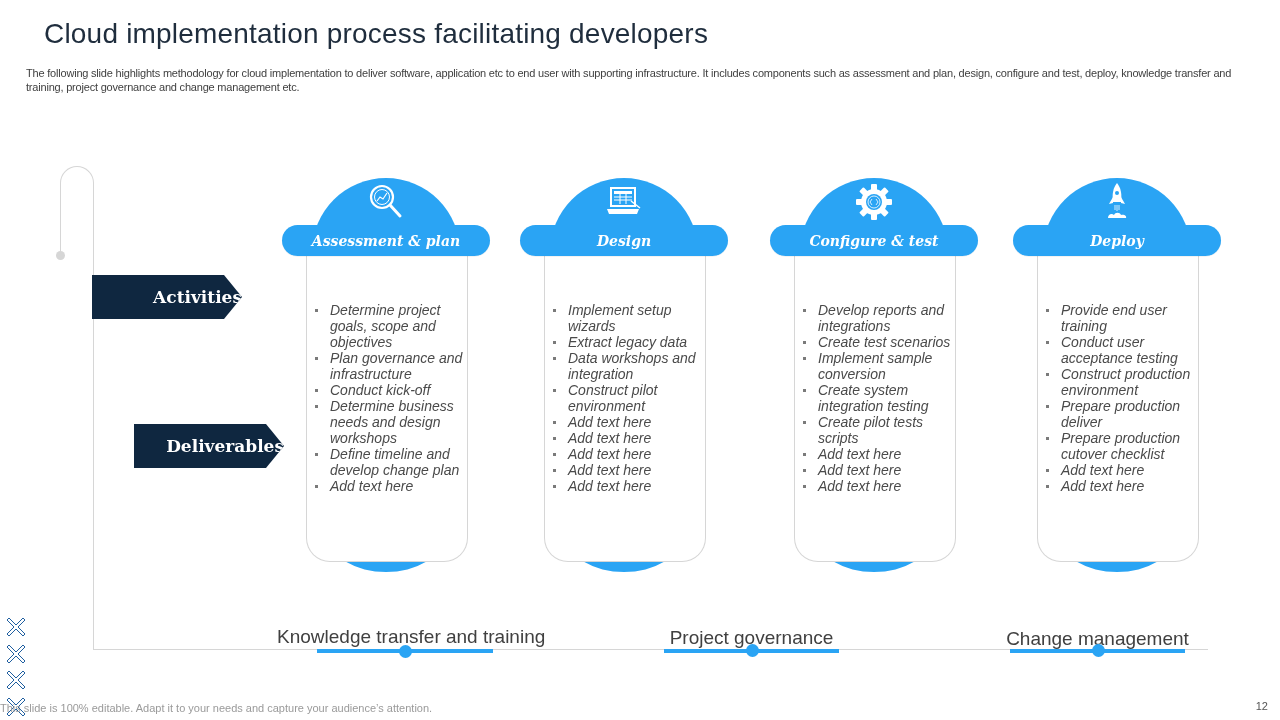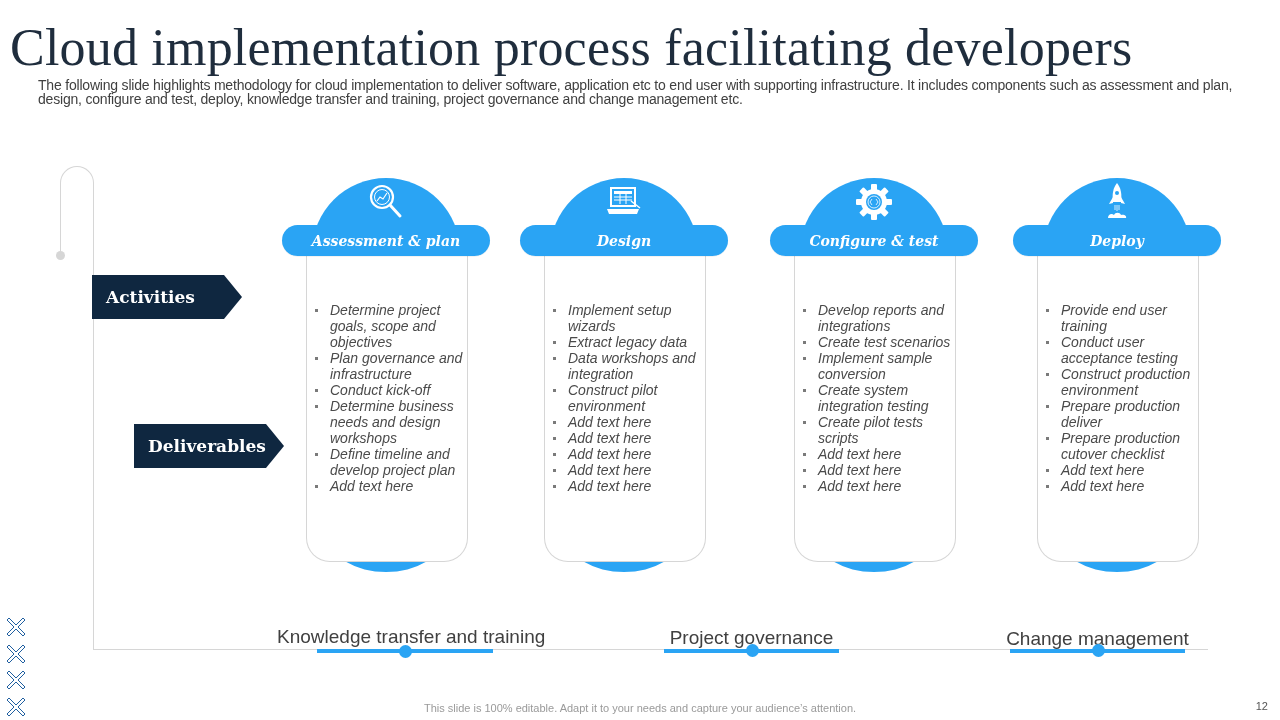--- a/index.html
+++ b/index.html
@@ -1,26 +1,26 @@
 <!DOCTYPE html>
 <html><head>
 <meta charset="utf-8">
 <style>
   * { box-sizing: border-box; margin: 0; padding: 0; }
   html, body { width: 1280px; height: 720px; background: #ffffff; overflow: hidden; }
   body { position: relative; font-family: "Liberation Sans", sans-serif; color: #404040; }
 
   .title {
-    position: absolute; left: 10px; top: 18px;
-    font-family: Liberation Serif, serif;
-    font-size: 52px; color: #1f2d3d; letter-spacing: 0.2px; white-space: nowrap;
+    position: absolute; left: 44px; top: 18px;
+    font-family: Liberation Sans, sans-serif;
+    font-size: 28px; color: #1f2d3d; letter-spacing: 0.2px; white-space: nowrap;
   }
   .subtitle {
-    position: absolute; left: 26px; top: 78px; width: 1230px;
-    font-size: 14px; line-height: 14px; color: #404040; letter-spacing: -0.2px; margin-left: 12px;
+    position: absolute; left: 26px; top: 66px; width: 1230px;
+    font-size: 11px; line-height: 14px; color: #404040; letter-spacing: -0.2px;
   }
 
   
   .vline-top {
     position: absolute; left: 60px; top: 166px; width: 34px; height: 90px;
     border: 1px solid #d6d6d6; border-bottom: none; border-radius: 17px 17px 0 0;
   }
   .vline-main {
     position: absolute; left: 93px; top: 250px; width: 1px; height: 400px; background: #d6d6d6;
   }
@@ -32,20 +32,21 @@
     position: absolute; left: 93px; top: 649px; width: 1115px; height: 1px; background: #d6d6d6;
   }
 
   
   .row-label {
     position: absolute; left: 92px; height: 44px; width: 150px;
     background: #0f2740; color: #ffffff;
     font-family: "DejaVu Serif", "Liberation Serif", serif; font-weight: bold; font-size: 17px;
     display: flex; align-items: center; padding-left: 14px;
     clip-path: polygon(0 0, 88% 0, 100% 50%, 88% 100%, 0 100%);
+    justify-content: flex-end;
   }
   .row-label.activities { top: 275px; }
   .row-label.deliverables { top: 424px; margin-left: 42px; }
 
   
   .col { position: absolute; top: 178px; width: 208px; height: 400px; font-style: italic; }
   .col .dome {
     position: absolute; left: 30px; top: 0; width: 148px; height: 80px;
     background: #2aa4f4; border-radius: 74px 74px 0 0;
   }
@@ -89,21 +90,21 @@
   }
   .track .dot {
     position: absolute; left: 50%; top: 19px; width: 13px; height: 13px; margin-left: -6px;
     border-radius: 50%; background: #2aa4f4;
   }
 
   .xmarks { position: absolute; left: 6px; top: 616px; width: 20px; }
   .xmark { width: 20px; height: 22px; margin-bottom: 4.5px; display: block; }
 
   .footer {
-    position: absolute; left: 0; right: 0; top: 702px; text-align: center;
+    position: absolute; left: 0; right: 0; top: 702px; 
     font-size: 11px; color: #9a9a9a;
   }
   .page-num { position: absolute; right: 12px; top: 700px; font-size: 11px; color: #555; }
 </style>
 </head>
 <body>
 
 <div class="title">Cloud implementation process facilitating developers</div>
 <div class="subtitle">The following slide highlights methodology for cloud implementation to deliver software, application etc to end user with supporting infrastructure. It includes components such as assessment and plan, design, configure and test, deploy, knowledge transfer and training, project governance and change management etc.</div>
 
@@ -132,21 +133,21 @@
     </svg>
   </div>
   <div class="pill">
     <span>Assessment &amp; plan</span>
   </div>
   <ul>
     <li>Determine project goals, scope and objectives</li>
     <li>Plan governance and infrastructure</li>
     <li>Conduct kick-off</li>
     <li>Determine business needs and design workshops</li>
-    <li>Define timeline and develop project plan</li>
+    <li>Define timeline and develop change plan</li>
     <li>Add text here</li>
   </ul>
 </div>
 
 <div class="col" style="left:520px;">
   <div class="dome"></div>
   <div class="bottom-arc"></div>
   <div class="card"></div>
   <div class="icon">
     <svg width="38" height="38" viewBox="0 0 38 38">

